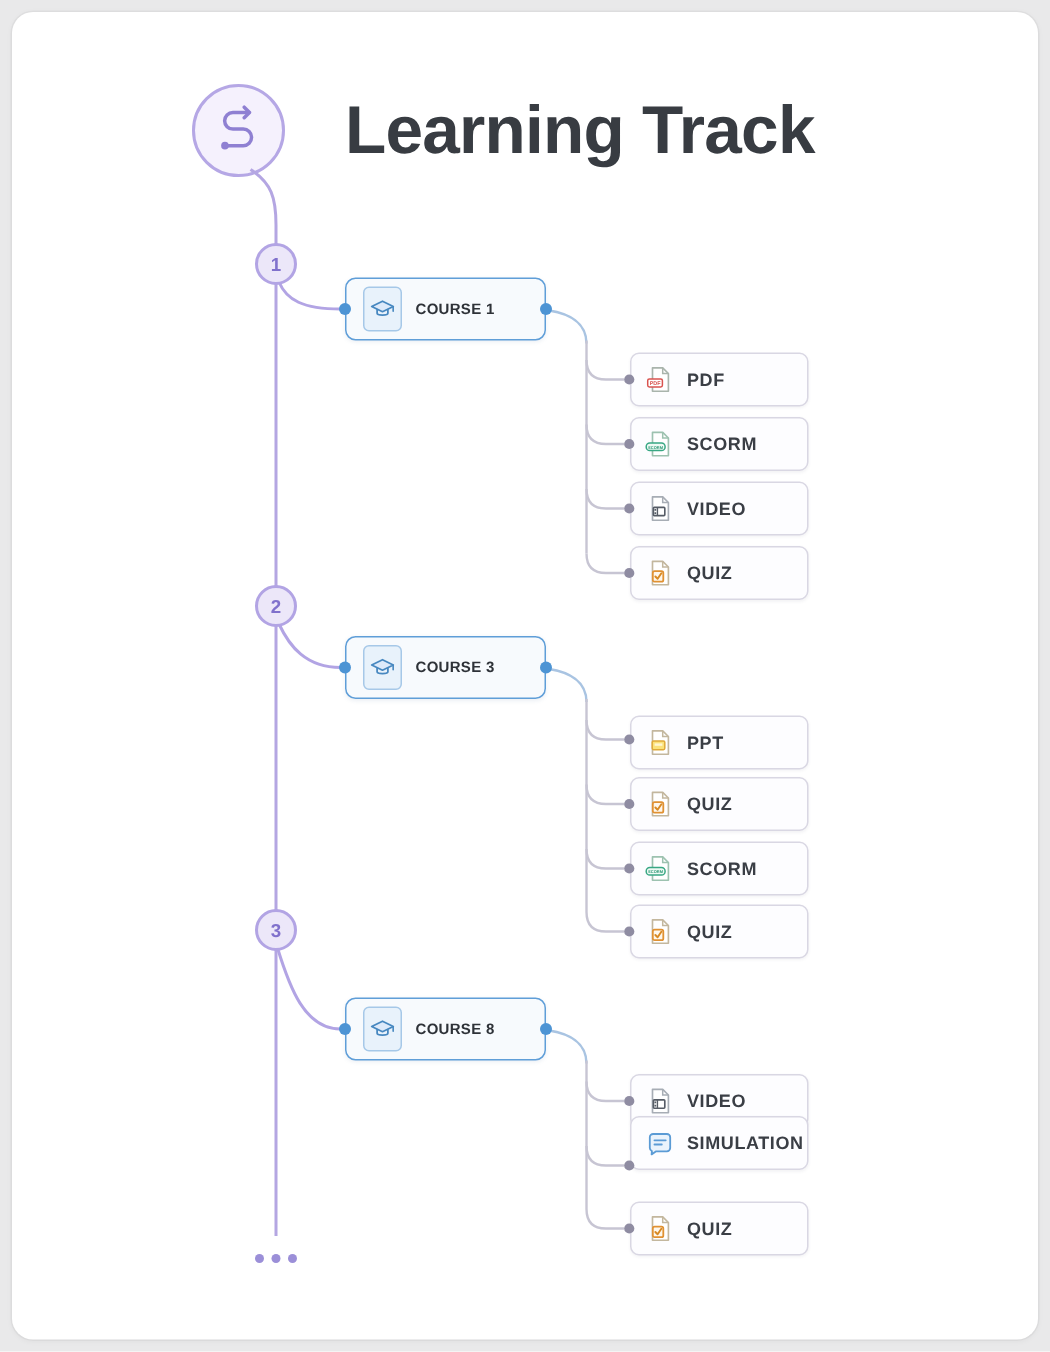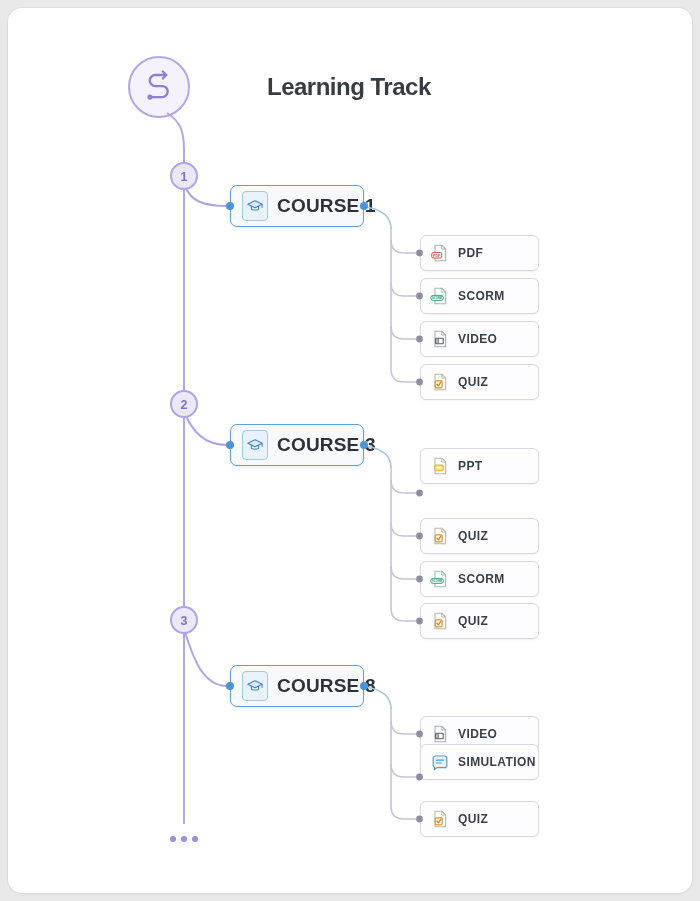--- a/index.html
+++ b/index.html
@@ -22,39 +22,39 @@
   .badge{
     position:absolute;left:128px;top:56px;width:62px;height:62px;
     border-radius:50%;
     background:#f5f1fd;border:2.5px solid #b5a7e5;
     box-sizing:border-box;
     display:flex;align-items:center;justify-content:center;
     z-index:2;
   }
   .page-title{
     position:absolute;left:230px;top:62px;height:50px;line-height:50px;
-    font-size:24px;font-weight:700;color:#383c42;letter-spacing:-0.5px;
-    z-index:2;white-space:nowrap;margin-left:37px;
+    font-size:45px;font-weight:700;color:#383c42;letter-spacing:-0.5px;
+    z-index:2;white-space:nowrap;
   }
   .course{
     position:absolute;left:230px;width:134px;height:42px;
     background:#f7fafd;border:1.5px solid #5f9ed8;border-radius:7px;
     box-sizing:border-box;
     display:flex;align-items:center;gap:9px;padding-left:11px;
     box-shadow:0 1px 3px rgba(60,100,150,0.10);
     z-index:2;
   }
   .course-chip{
     width:26px;height:30px;flex:0 0 26px;
     background:#e8f2fb;border:1px solid #a6c8e8;border-radius:4px;
     box-sizing:border-box;
     display:flex;align-items:center;justify-content:center;
   }
   .course-label{
-    font-size:19px;font-weight:700;color:#2e3238;letter-spacing:0.2px;
+    font-size:10px;font-weight:700;color:#2e3238;letter-spacing:0.2px;
     white-space:nowrap;
   }
   .item{
     position:absolute;left:420px;width:119px;height:36px;
     background:#fdfdff;border:1px solid #d9d7e3;border-radius:6px;
     box-sizing:border-box;
     display:flex;align-items:center;gap:8px;padding-left:9px;
     box-shadow:0 1px 2px rgba(80,80,110,0.07);
     z-index:2;
   }
@@ -254,21 +254,21 @@
 </div>
 <div class="item" style="top:364px">
   <span class="item-ic">
       <svg width="20" height="20">
         <use href="#i-quiz"></use>
       </svg>
     </span>
   <span class="item-label">QUIZ</span>
 </div>
 
-<div class="item" style="top:448px">
+<div class="item" style="top:477px">
   <span class="item-ic">
       <svg width="20" height="20">
         <use href="#i-ppt"></use>
       </svg>
     </span>
   <span class="item-label">PPT</span>
 </div>
 <div class="item" style="top:518px">
   <span class="item-ic">
       <svg width="20" height="20">

